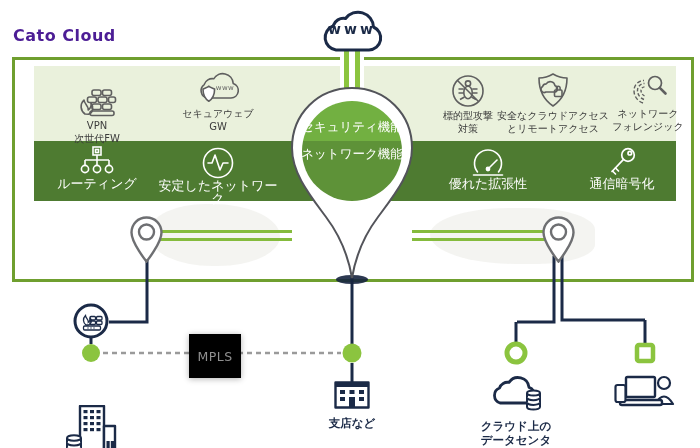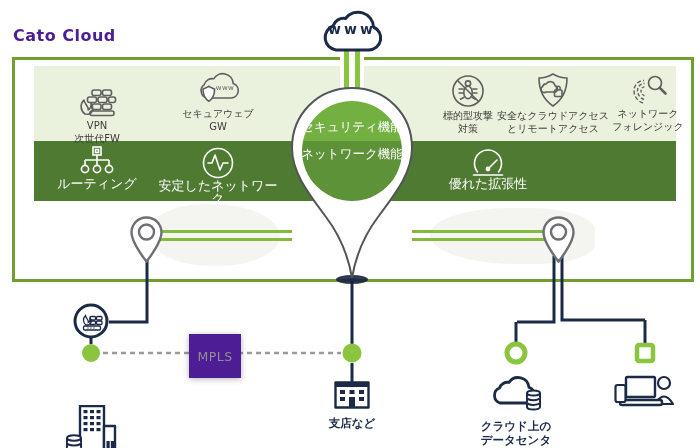--- a/index.html
+++ b/index.html
@@ -42,21 +42,21 @@
   #bigpin{left:287px;top:85px;width:130px;height:198px;z-index:5;}
   .pintext{left:287px;width:130px;text-align:center;color:#fff;font-weight:normal;font-size:12.5px;z-index:6;}
   #pintext1{top:119px;} #pintext2{top:146px;}
   #pinshadow{left:336px;top:275px;width:32px;height:9px;background:#16233f;border-radius:50%;
              opacity:.9;z-index:4;}
 
   
   #connectors{left:0;top:0;width:700px;height:448px;z-index:2;pointer-events:none;}
 
   
-  #mpls-box{left:189px;top:334px;width:52px;height:44px;background:#4c1d95;z-index:3;
+  #mpls-box{left:189px;top:334px;width:52px;height:44px;background:#000000;z-index:3;
             box-shadow:0 1px 6px rgba(0,0,0,.3);display:flex;align-items:center;justify-content:center;}
   #mpls-box span{color:#909090;font-size:12.5px;letter-spacing:.5px;}
 
   
   .site{z-index:3;text-align:center;}
   .site .slabel{font-size:11.5px;line-height:14px;font-weight:bold;color:#1b2a47;margin-top:3px;}
   .site .slabel span{display:block;}
 </style>
 </head>
 <body>
@@ -224,20 +224,33 @@
         <path d="M5.5,29 H34.5"></path>
         <path d="M20,23 L29,14"></path>
         <circle cx="20" cy="23" r="1.6" fill="#fff"></circle>
       </g>
     </svg>
     <div class="fl">
         <span>優れた拡張性</span>
       </div>
   </div>
 
+  <div class="abs feat dark" style="left:562px;top:146px;width:120px;">
+    <svg class="ic" width="34" height="32" viewBox="0 0 34 32">
+      <g fill="none" stroke="#fff" stroke-width="1.7" stroke-linecap="round">
+        <circle cx="23" cy="9" r="6.3"></circle>
+        <circle cx="24.8" cy="7.2" r="1.8"></circle>
+        <path d="M18.3,13.7 L7,25.5"></path>
+        <path d="M10.5,22 l3,3 M7.5,25 l3,3"></path>
+      </g>
+    </svg>
+    <div class="fl">
+        <span>通信暗号化</span>
+      </div>
+  </div>
 
   <svg class="abs pop" style="left:130px;top:216px;" width="33" height="47" viewBox="0 0 33 47">
     <path d="M16.5,1.5 C25,1.5 31.5,8 31.5,16.5 C31.5,27 16.5,45.5 16.5,45.5 C16.5,45.5 1.5,27 1.5,16.5 C1.5,8 8,1.5 16.5,1.5 Z" fill="#fff" stroke="#6e6f72" stroke-width="2.4"></path>
     <circle cx="16.5" cy="16" r="7.5" fill="#fff" stroke="#6e6f72" stroke-width="2.4"></circle>
   </svg>
   <svg class="abs pop" style="left:542px;top:216px;" width="33" height="47" viewBox="0 0 33 47">
     <path d="M16.5,1.5 C25,1.5 31.5,8 31.5,16.5 C31.5,27 16.5,45.5 16.5,45.5 C16.5,45.5 1.5,27 1.5,16.5 C1.5,8 8,1.5 16.5,1.5 Z" fill="#fff" stroke="#6e6f72" stroke-width="2.4"></path>
     <circle cx="16.5" cy="16" r="7.5" fill="#fff" stroke="#6e6f72" stroke-width="2.4"></circle>
   </svg>
 

